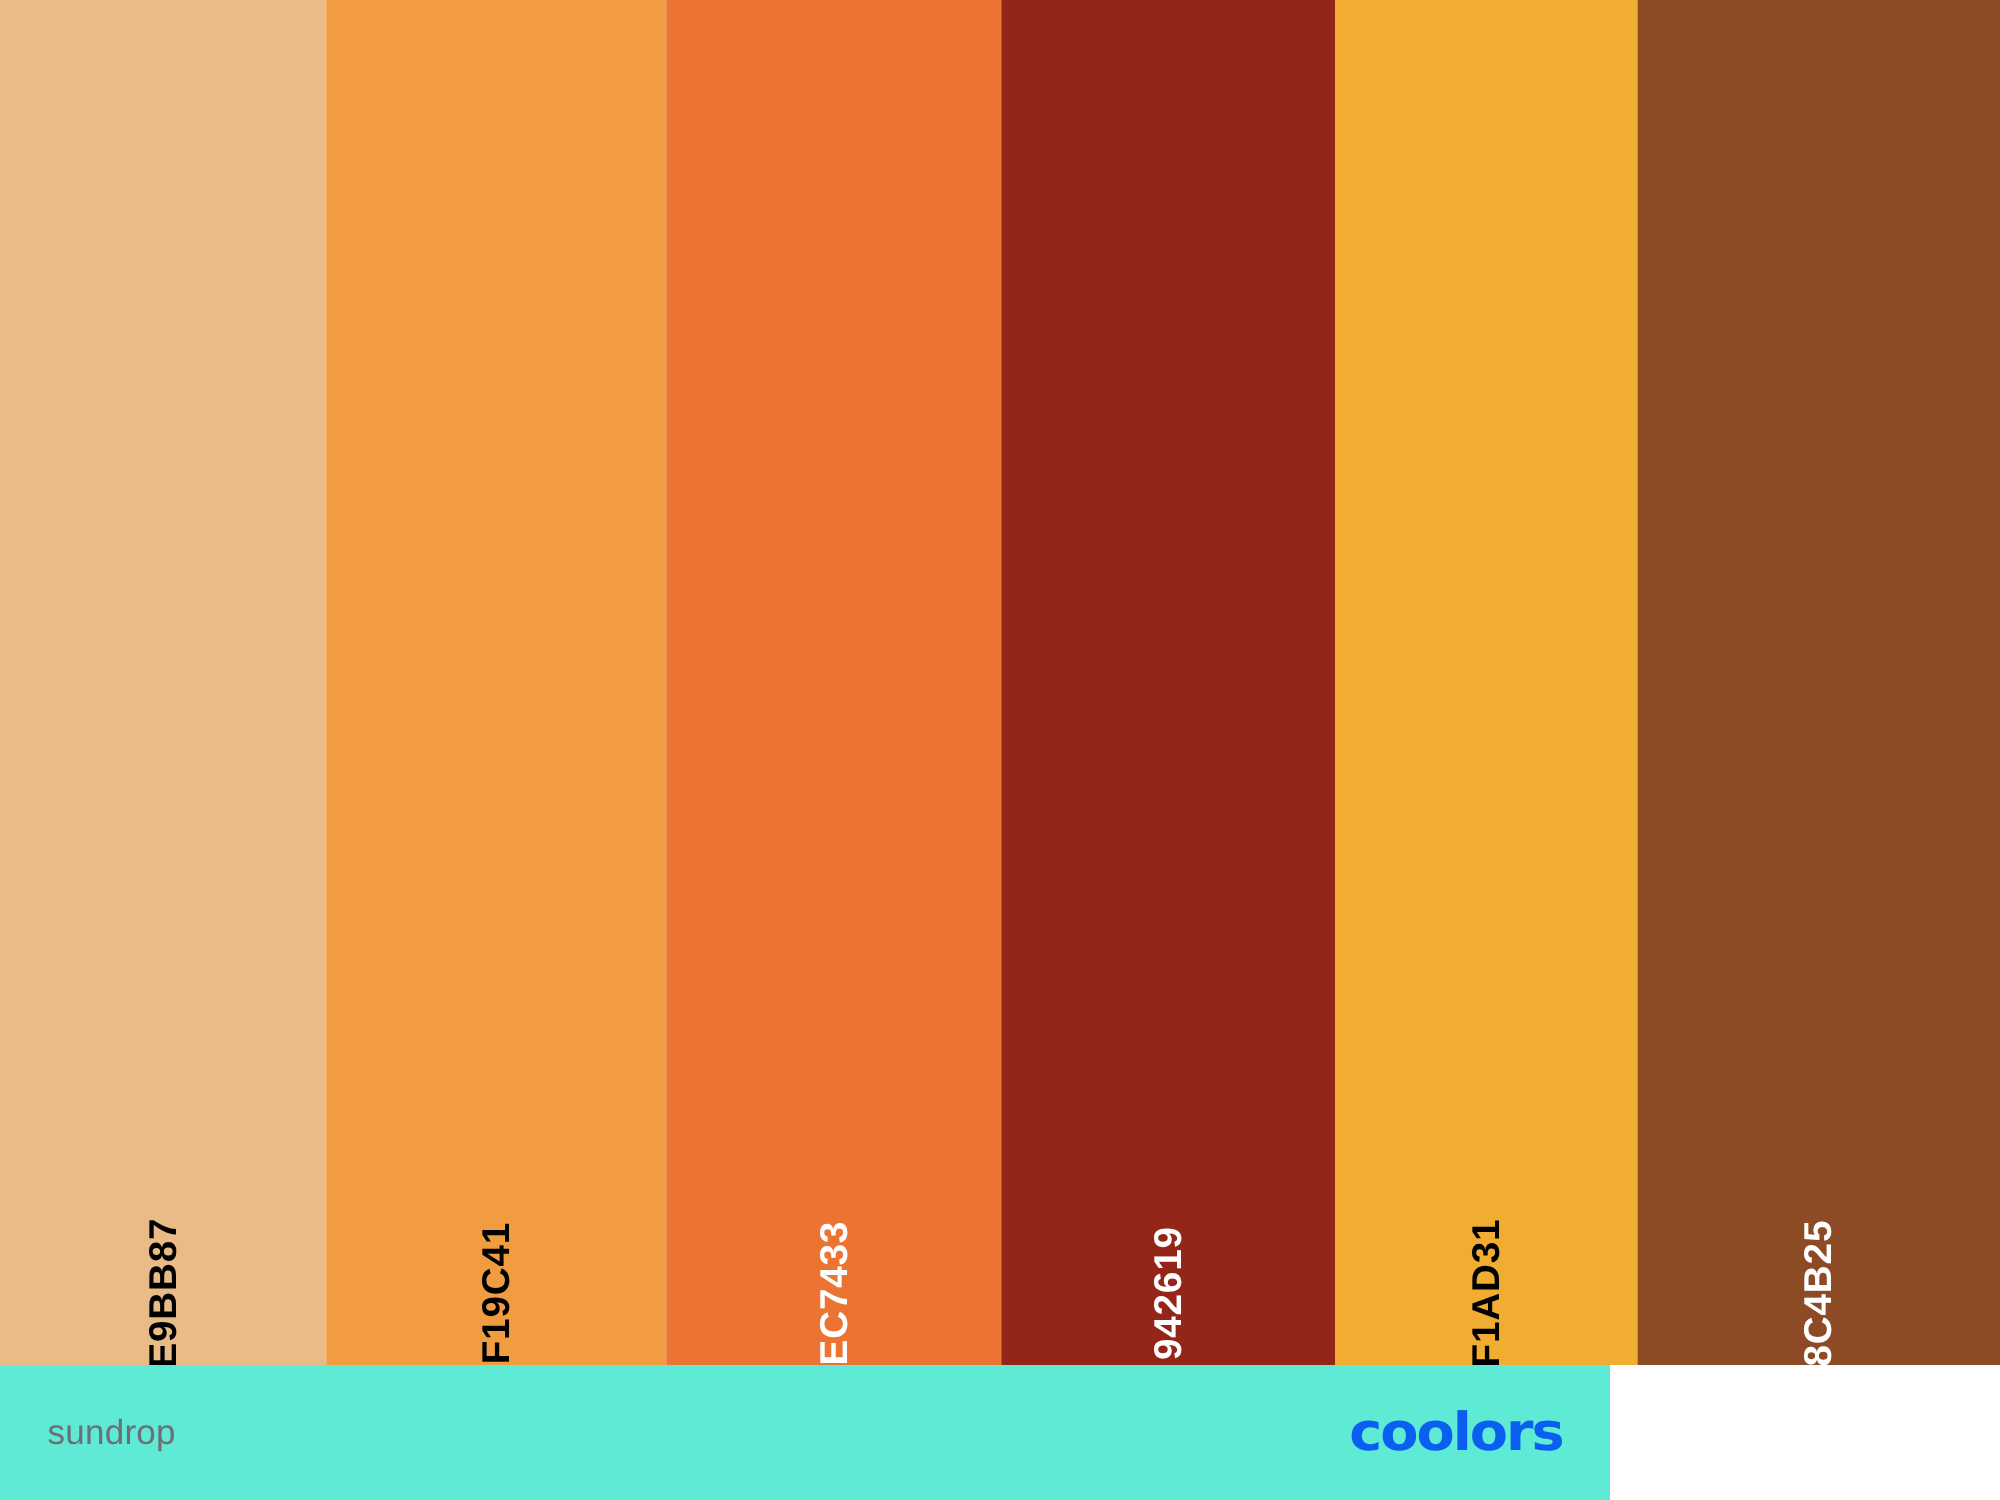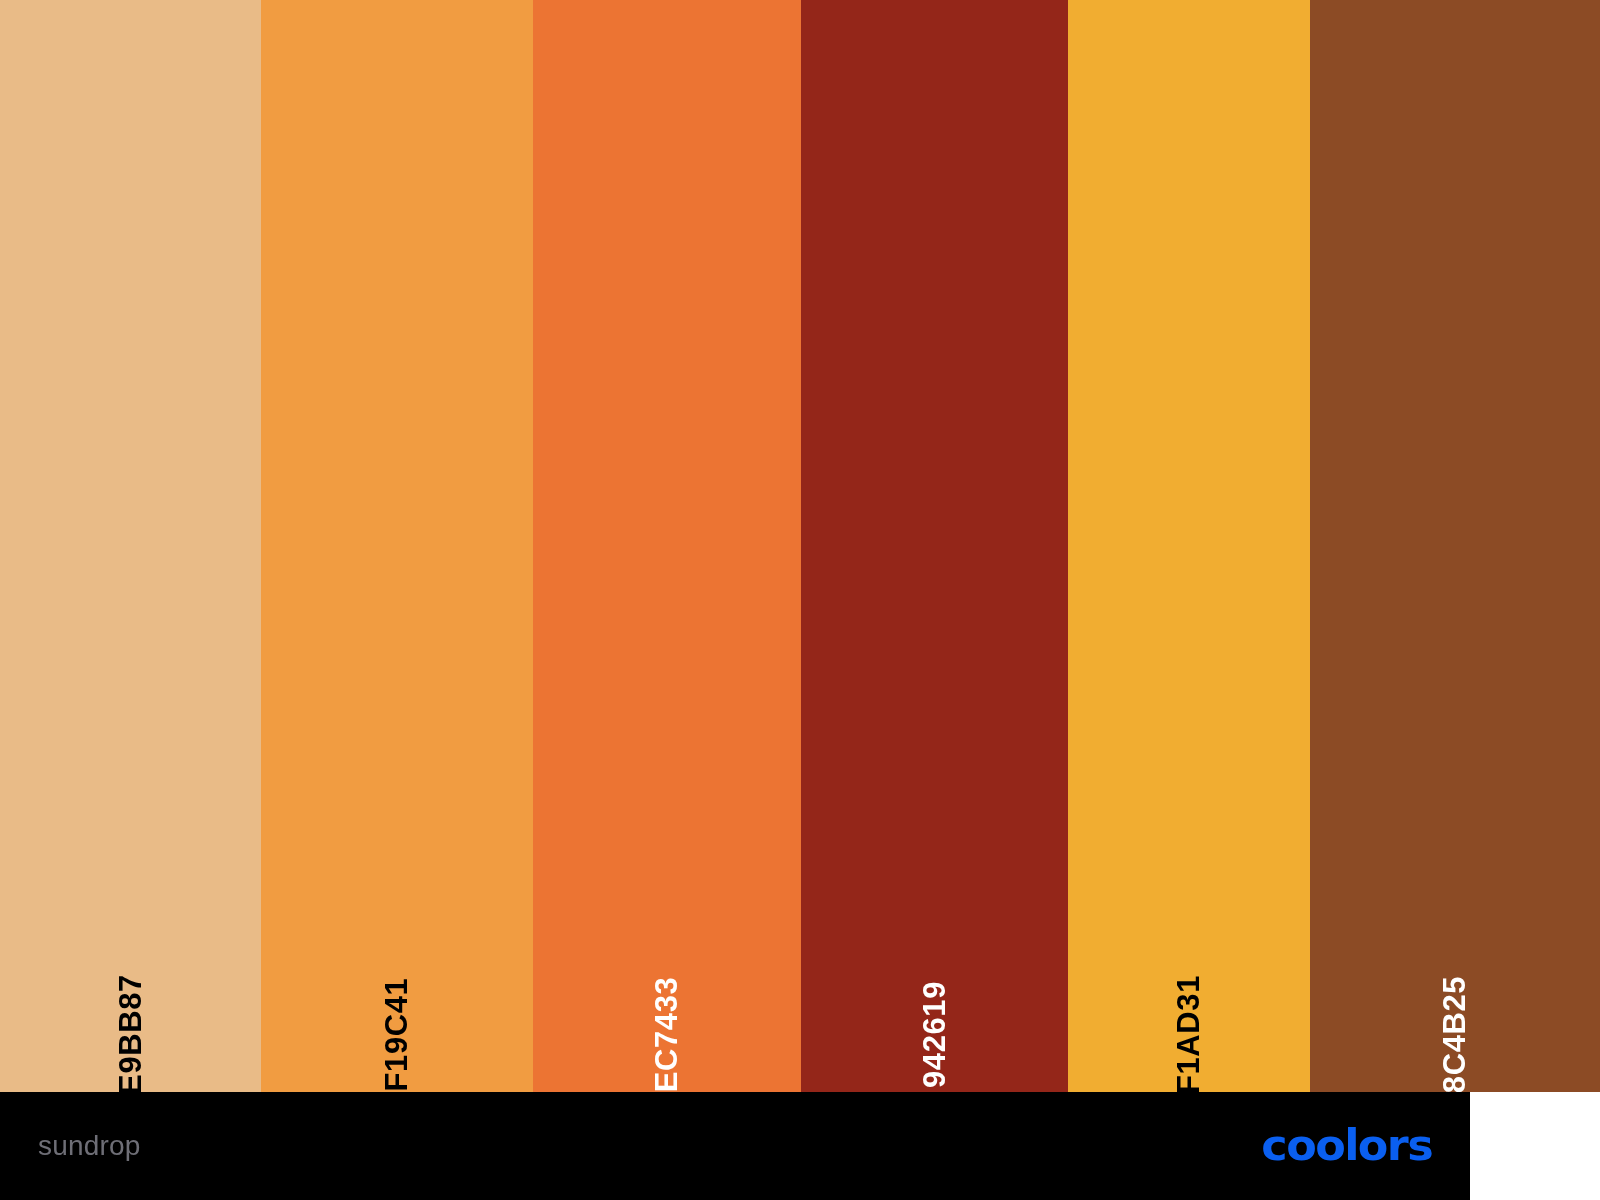--- a/index.html
+++ b/index.html
@@ -60,23 +60,23 @@
     letter-spacing: 0.6px;
     line-height: 1;
     white-space: nowrap;
     transform: rotate(-90deg);
     transform-origin: center center;
   }
 
   
   #footer-bar {
     position: relative;
-    width: 1470px;
+    width: 1288px;
     height: 108px;
-    background: #000000;
+    background: #5eead4;
     display: flex;
     align-items: center;
     justify-content: space-between;
     padding: 0 38px;
     box-sizing: border-box;
   }
 
   #palette-name {
     font-family: "Liberation Sans", sans-serif;
     font-size: 28px;

